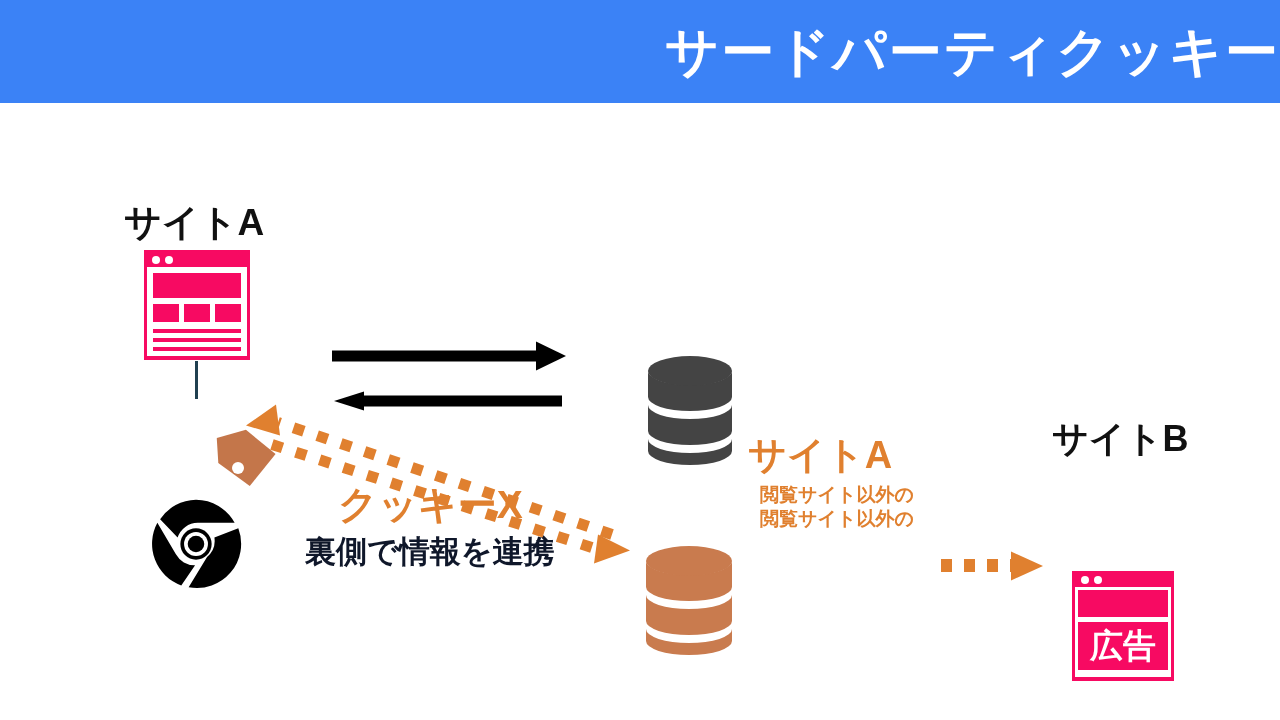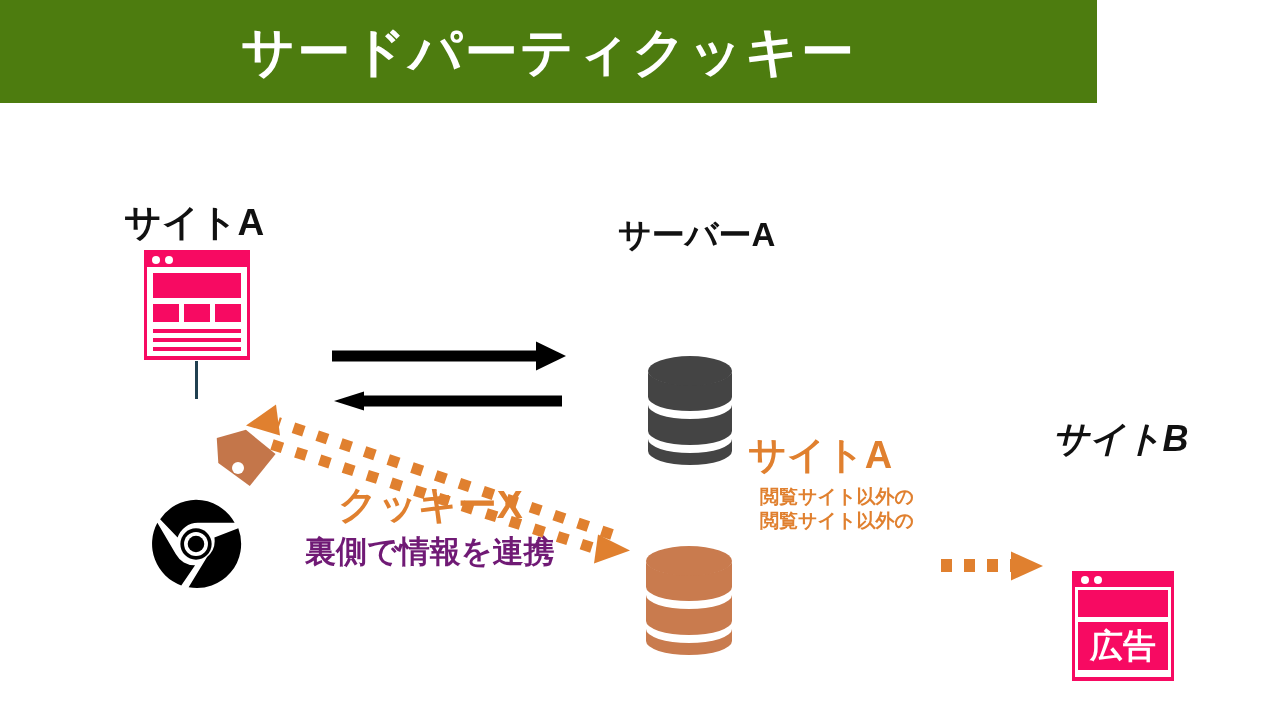--- a/index.html
+++ b/index.html
@@ -14,26 +14,26 @@
     overflow: hidden;
     font-family: "Liberation Sans", "DejaVu Sans", sans-serif;
     color: #111111;
     position: relative;
   }
 
   
   .banner {
     position: absolute;
     left: 0; top: 0;
-    width: 1097px;
+    width: 1280px;
     height: 103px;
-    background: #4d7c0f;
+    background: #3b82f6;
     display: flex;
     align-items: center;
-    justify-content: center;
+    justify-content: flex-end;
   }
   .banner-title {
     color: #ffffff;
     font-size: 53px;
     font-weight: 700;
     letter-spacing: 2px;
     line-height: 1;
     white-space: nowrap;
   }
 
@@ -46,48 +46,49 @@
   }
 
   
   .lbl {
     position: absolute;
     white-space: nowrap;
     font-weight: 700;
     line-height: 1;
   }
   .lbl-site-a { left: 124px; top: 101px; font-size: 37px; color: #111; }
-  .lbl-site-b { left: 1052px; top: 318px; font-size: 36px; color: #111; font-style: italic; }
+  .lbl-site-b { left: 1052px; top: 318px; font-size: 36px; color: #111; }
   .lbl-server-a { left: 618px; top: 115px; font-size: 33px; color: #111; }
   .lbl-cookie-a { left: 334px; top: 136px; font-size: 37px; color: #111; }
 
   .lbl-server-x {
     left: 748px; top: 333px;
     font-size: 38px;
     color: #e0802f;
   }
   .lbl-server-x-sub {
     left: 752px; top: 382px;
     font-size: 19px;
     color: #e0802f;
     font-weight: 700;
     line-height: 1.25;
     text-align: center;
     width: 170px;
     white-space: normal;
+    font-family: Liberation Mono, monospace;
   }
   .lbl-cookie-x {
     left: 338px; top: 382px;
     font-size: 39px;
     color: #e0802f;
   }
   .lbl-cookie-x-sub {
     left: 305px; top: 433px;
     font-size: 31px;
-    color: #701a75;
+    color: #0f172a;
   }
 
   
   .win {
     position: absolute;
     box-sizing: border-box;
   }
   .win-a {
     left: 144px; top: 147px;
     width: 106px; height: 110px;
@@ -260,21 +261,20 @@
         <path d="M8 27 L28 61 A23 23 0 0 0 49 73 L34 95 A48 48 0 0 1 8 27 Z"></path>
         <path d="M96 33 A48 48 0 0 1 42 97 L62 64 A23 23 0 0 0 70 43 Z"></path>
       </g>
       <circle cx="50" cy="50" r="17" fill="#000000"></circle>
       <circle cx="50" cy="50" r="13" fill="#ffffff"></circle>
       <circle cx="50" cy="50" r="9" fill="#000000"></circle>
     </svg>
   </div>
 
 
-  <div class="lbl lbl-server-a">サーバーA</div>
 
   <div class="db db-a">
     <svg viewBox="0 0 84 112" width="84" height="112" aria-hidden="true">
       <g fill="#444444">
         <path d="M0 16 v26 a42 14 0 0 0 84 0 V16 a42 14 0 0 1 -84 0 Z"></path>
         <path d="M0 50 v26 a42 14 0 0 0 84 0 V50 a42 14 0 0 1 -84 0 Z"></path>
         <path d="M0 84 v12 a42 14 0 0 0 84 0 V84 a42 14 0 0 1 -84 0 Z"></path>
         <ellipse cx="42" cy="16" rx="42" ry="15"></ellipse>
       </g>
     </svg>

